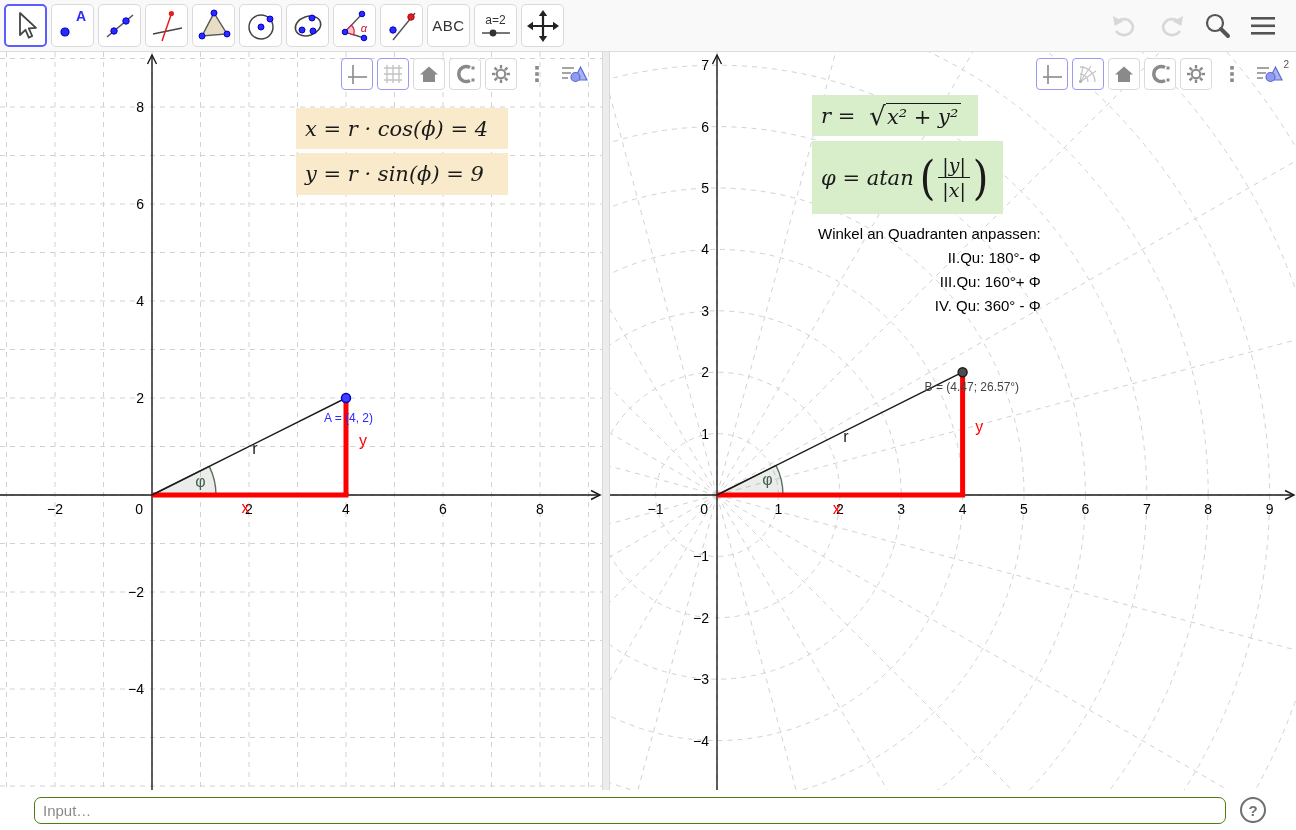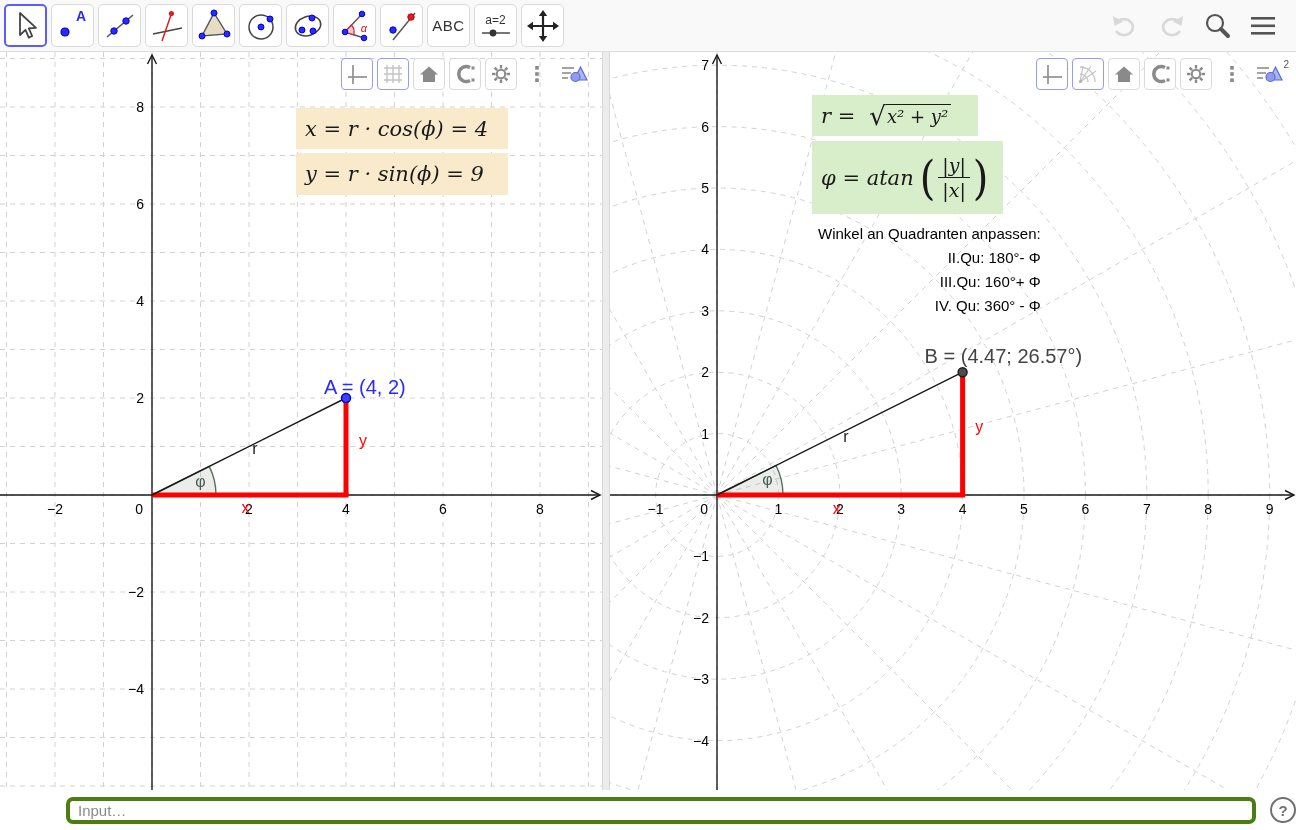--- a/index.html
+++ b/index.html
@@ -37,21 +37,21 @@
   .axis   { stroke:#1a1a1a; stroke-width:1.4; }
   .axisarrow { stroke:#1a1a1a; stroke-width:1.4; fill:none; }
   .sector { fill:rgba(110,130,110,0.14); stroke:#5a6e5e; stroke-width:1.4; }
   .redseg { stroke:#ff0000; stroke-width:5; }
   .rline  { stroke:#1a1a1a; stroke-width:1.4; }
 
   .tick { position:absolute; font-size:14px; color:#000; pointer-events:none; line-height:16px; }
   .tick.xt { transform:translateX(-50%); }
   .tick.yt { text-align:right; width:32px; }
   .glabel { position:absolute; transform:translate(-50%,-50%); pointer-events:none; white-space:nowrap; }
-  .plabel { position:absolute; font-size:20px; white-space:nowrap; pointer-events:none; }
+  .plabel { position:absolute; font-size:12px; white-space:nowrap; pointer-events:none;margin-top:35px; }
 
   
   .stylebar { position:absolute; top:6px; display:flex; gap:4px; align-items:center; }
   #panel-left  .stylebar { right:9px; }
   #panel-right .stylebar { right:8px; }
   .sb-btn { width:32px; height:32px; background:#fff; border:1px solid #dadada; border-radius:4px;
             display:flex; align-items:center; justify-content:center; cursor:pointer; padding:0; }
   .sb-btn.active { border:1px solid #9a9aef; }
   .sb-plain { border:none; background:none; }
   .sb-expand { position:relative; width:36px; height:32px; background:none; border:none;
@@ -59,34 +59,34 @@
   .sb-sup { position:absolute; right:-1px; top:1px; font-size:10px; color:#555; }
 
   
   .fbox { position:absolute; display:flex; align-items:center;
           font-family:"DejaVu Serif", serif; font-style:italic; color:#1a1a1a;
           padding:0 9px; cursor:move; }
   .orange { background:#faeacc; }
   .green  { background:#d8edca; }
   .f21 { font-size:21px; }
   .radical { font-size:26px; font-style:normal; margin-left:8px; }
-  .sqrt-body { border-top:1.6px solid #1a1a1a; padding:1px 3px 0 1px; font-size:18px; }
+  .sqrt-body { border-top:1.6px solid #1a1a1a; padding:1px 3px 0 1px; font-size:21px; }
   .bigparen { font-size:40px; font-style:normal; font-weight:200; transform:scaleY(1.15); line-height:0; }
   .frac { display:inline-flex; flex-direction:column; align-items:center; margin:0 3px; font-size:19px; }
   .frac .num { border-bottom:1.4px solid #1a1a1a; padding:0 4px 1px; }
   .frac .den { padding-top:1px; }
   .f-lhs { margin-right:6px; }
 
   .note { position:absolute; font-size:15px; color:#000; line-height:24px; cursor:move;text-align:right; }
   .note .nline { white-space:nowrap; }
 
   
   .inputbar { position:absolute; left:0; top:790px; width:1296px; height:40px;
               background:#fff; display:flex; align-items:center; }
-  .inputbar input { margin-left:66px; width:1192px; height:27px; border:4px solid #4d7c0f;
+  .inputbar input { margin-left:34px; width:1192px; height:27px; border:1px solid #4d7c0f;
                     border-radius:7px; padding:0 8px; font-size:15px; color:#333;
                     font-family:"Liberation Sans", sans-serif; outline:none; }
   .inputbar input::placeholder { color:#8a8a8a; }
   .help-btn { margin-left:14px; width:26px; height:26px; border-radius:50%;
               border:2px solid #707070; background:#fff; color:#707070;
               font-size:15px; font-weight:bold; line-height:1; cursor:pointer;
               display:flex; align-items:center; justify-content:center; }
 </style>
 </head>
 <body>

